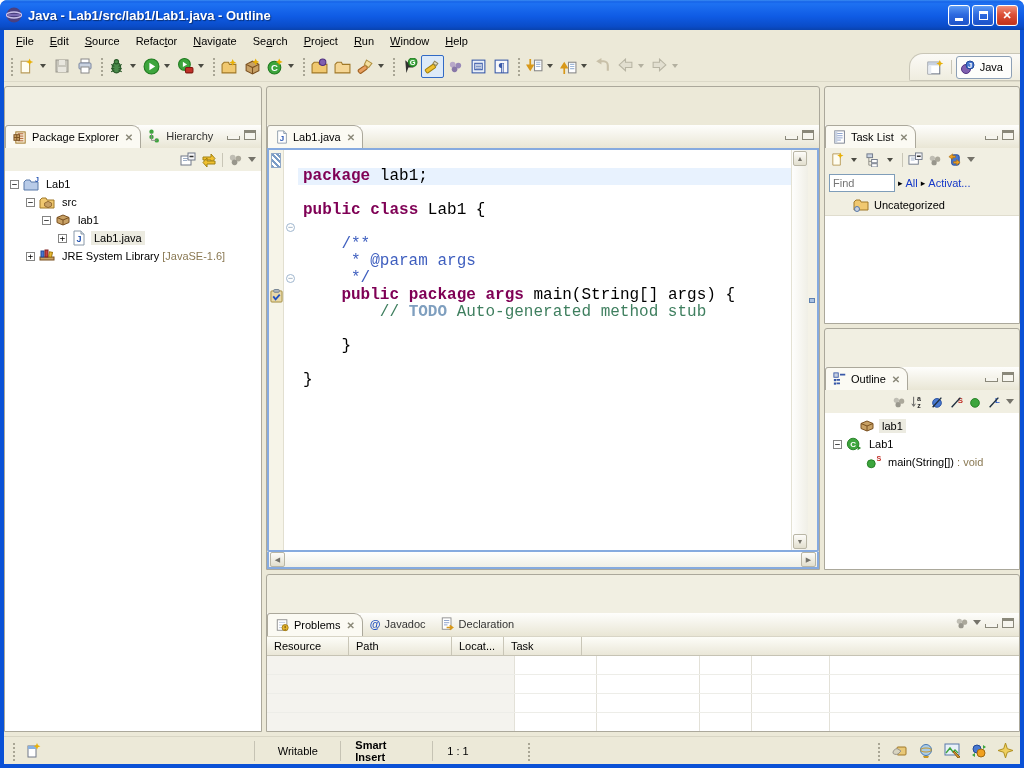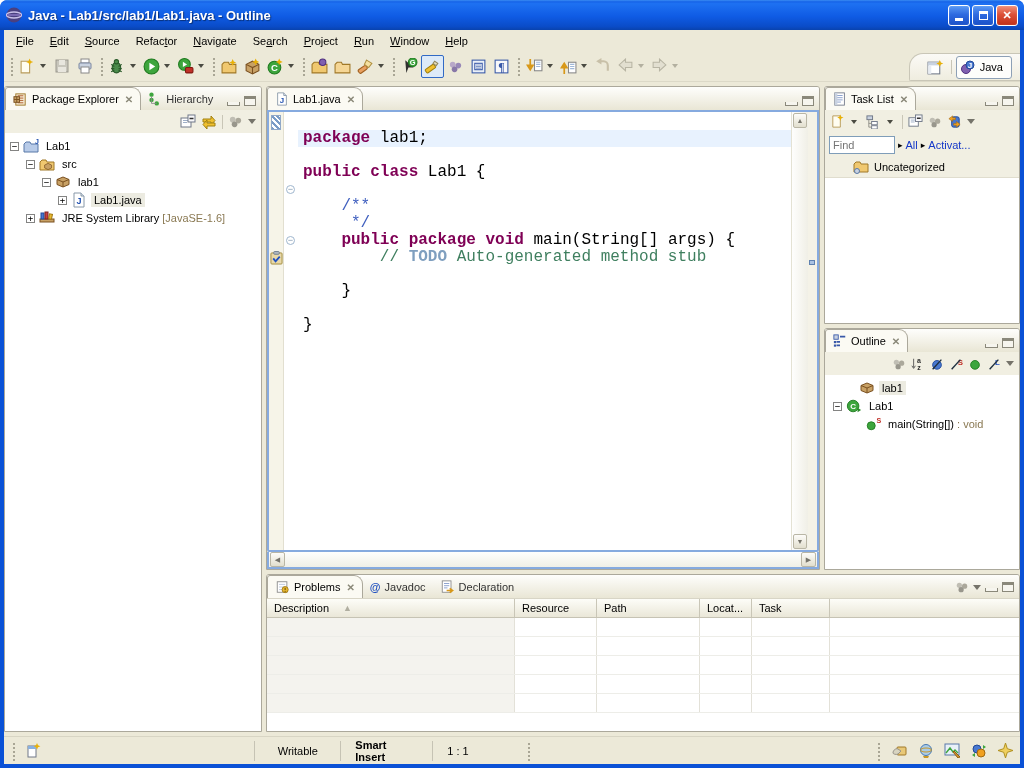--- a/index.html
+++ b/index.html
@@ -31,21 +31,21 @@
   .dd.dis{border-top-color:#B3B0A0;}
   .persp{position:absolute;right:0;top:2px;height:28px;display:flex;align-items:center;gap:4px;
     background:linear-gradient(#FBFAF6,#EFEDDF);border:1px solid #C9C6B7;border-right:none;
     border-radius:14px 0 0 2px;padding:0 8px 0 14px;}
   .java-btn{display:flex;align-items:center;gap:4px;border:1px solid #8DA0B6;background:#FDFDFB;
     border-radius:3px;padding:1px 8px 1px 3px;height:23px;}
   
   .main{position:absolute;top:53px;left:0;right:0;bottom:30px;display:flex;padding:3px 0 2px 0;}
   .sash{width:4px;}
   .view{background:#F1EFE2;border:1px solid #ABA89B;border-radius:3px 3px 0 0;display:flex;flex-direction:column;overflow:hidden;}
-  .vtabs{height:23px;display:flex;align-items:flex-end;background:linear-gradient(#FEFEFC,#E9E6D5);flex-shrink:0;}
+  .vtabs{height:23px;display:flex;background:linear-gradient(#FEFEFC,#E9E6D5);flex-shrink:0;margin-top:38px;}
   .vtab{display:flex;align-items:center;gap:4px;padding:0 7px;height:22px;white-space:nowrap;color:#333;}
   .vtab.active{background:#FBFAF3;border:1px solid #ABA89B;border-bottom:none;border-radius:3px 9px 0 0;color:#000;height:23px;}
   .closex{color:#8A8878;font-weight:bold;font-size:10px;margin-left:2px;}
   .vctrl{margin-left:auto;display:flex;gap:4px;align-items:center;padding-right:5px;padding-bottom:4px;}
   .minb{width:13px;height:4px;border:1px solid #8A887A;border-top:none;margin-top:6px;background:#F6F5EE;}
   .maxb{width:12px;height:10px;border:1px solid #8A887A;border-top:3px solid #8A887A;background:#F6F5EE;}
   .vtoolbar{height:23px;display:flex;align-items:center;gap:5px;padding:0 5px;flex-shrink:0;}
   .vmenu{width:0;height:0;border-left:4px solid transparent;border-right:4px solid transparent;border-top:5px solid #75736A;}
   .vsep{width:1px;height:14px;background:#C9C6B7;}
   .content{flex:1;background:#fff;overflow:hidden;}
@@ -478,22 +478,23 @@
               <div class="folds">
                 <span class="fold" style="top:73px;">−</span>
                 <span class="fold" style="top:124px;">−</span>
               </div>
               <div class="code">
                   <div class="code-line hl"><span class="tk-kw">package</span><span class="tk-pl"> lab1;</span></div>
                   <div class="code-line">&nbsp;</div>
                   <div class="code-line"><span class="tk-kw">public</span><span class="tk-pl"> </span><span class="tk-kw">class</span><span class="tk-pl"> Lab1 {</span></div>
                   <div class="code-line">&nbsp;</div>
                   <div class="code-line"><span class="tk-jd">    /**</span></div>
+                  <div class="code-line"><span class="tk-jd">     * @param args</span></div>
                   <div class="code-line"><span class="tk-jd">     */</span></div>
-                  <div class="code-line"><span class="tk-pl">    </span><span class="tk-kw">public</span><span class="tk-pl"> </span><span class="tk-kw">package</span><span class="tk-pl"> </span><span class="tk-kw">void</span><span class="tk-pl"> main(String[] args) {</span></div>
+                  <div class="code-line"><span class="tk-pl">    </span><span class="tk-kw">public</span><span class="tk-pl"> </span><span class="tk-kw">package</span><span class="tk-pl"> </span><span class="tk-kw">args</span><span class="tk-pl"> main(String[] args) {</span></div>
                   <div class="code-line"><span class="tk-cmt">        // </span><span class="tk-task">TODO</span><span class="tk-cmt"> Auto-generated method stub</span></div>
                   <div class="code-line">&nbsp;</div>
                   <div class="code-line"><span class="tk-pl">    }</span></div>
                   <div class="code-line">&nbsp;</div>
                   <div class="code-line"><span class="tk-pl">}</span></div>
                 </div>
               <div class="vscroll">
                 <span class="sbtn">▲</span>
                 <span class="sbtn">▼</span>
               </div>
@@ -714,24 +715,20 @@
                     <circle cx="11" cy="7" r="3" fill="#ABA89B"></circle>
                     <circle cx="7" cy="11" r="3" fill="#98968C"></circle>
                   </svg>
                 </span>
               <span class="vmenu"></span>
               <span class="minb"></span>
               <span class="maxb"></span>
             </div>
           </div>
           <div class="phead">
-            <div class="pcell" style="width:248px;">
-              <span>Description</span>
-              <span class="sort-arrow">▲</span>
-            </div>
             <div class="pcell" style="width:82px;">
                 <span>Resource</span>
               </div>
             <div class="pcell" style="width:103px;">
                 <span>Path</span>
               </div>
             <div class="pcell" style="width:52px;">
                 <span>Locat...</span>
               </div>
             <div class="pcell" style="width:78px;">

